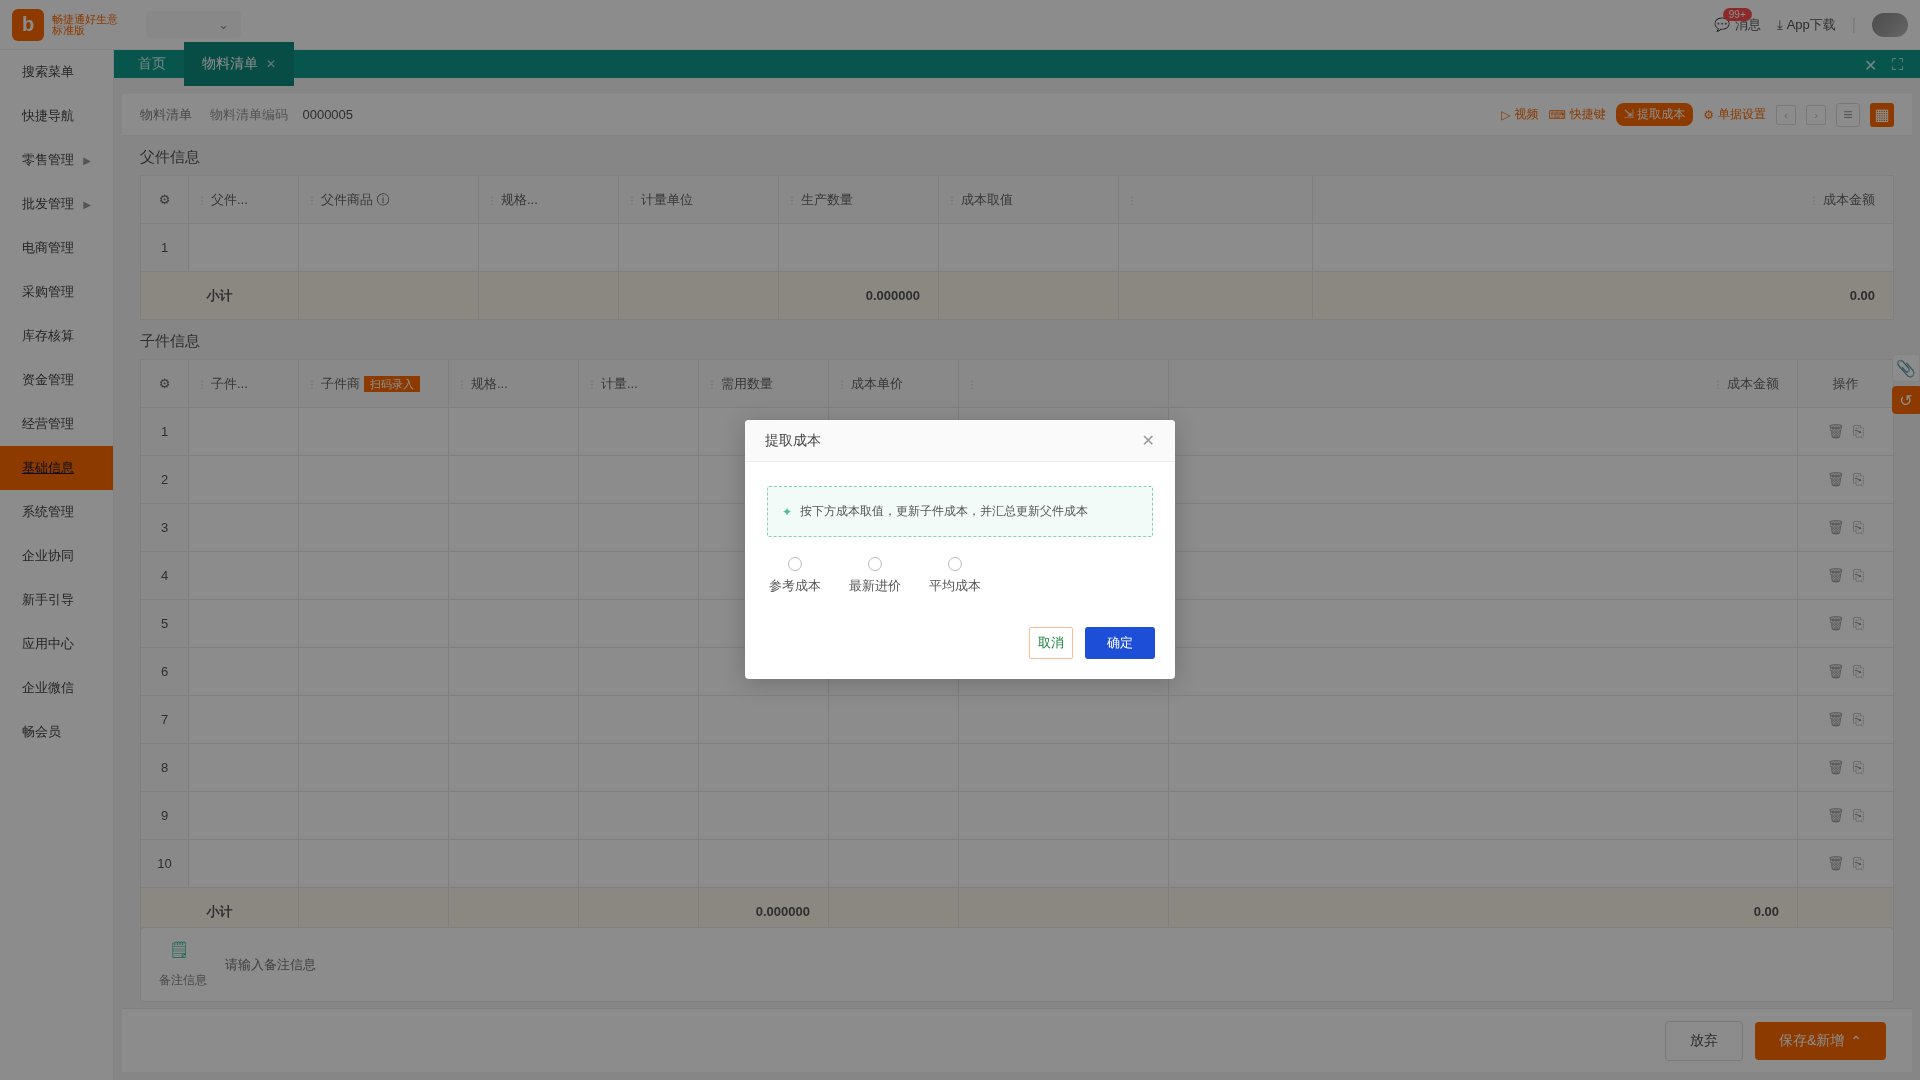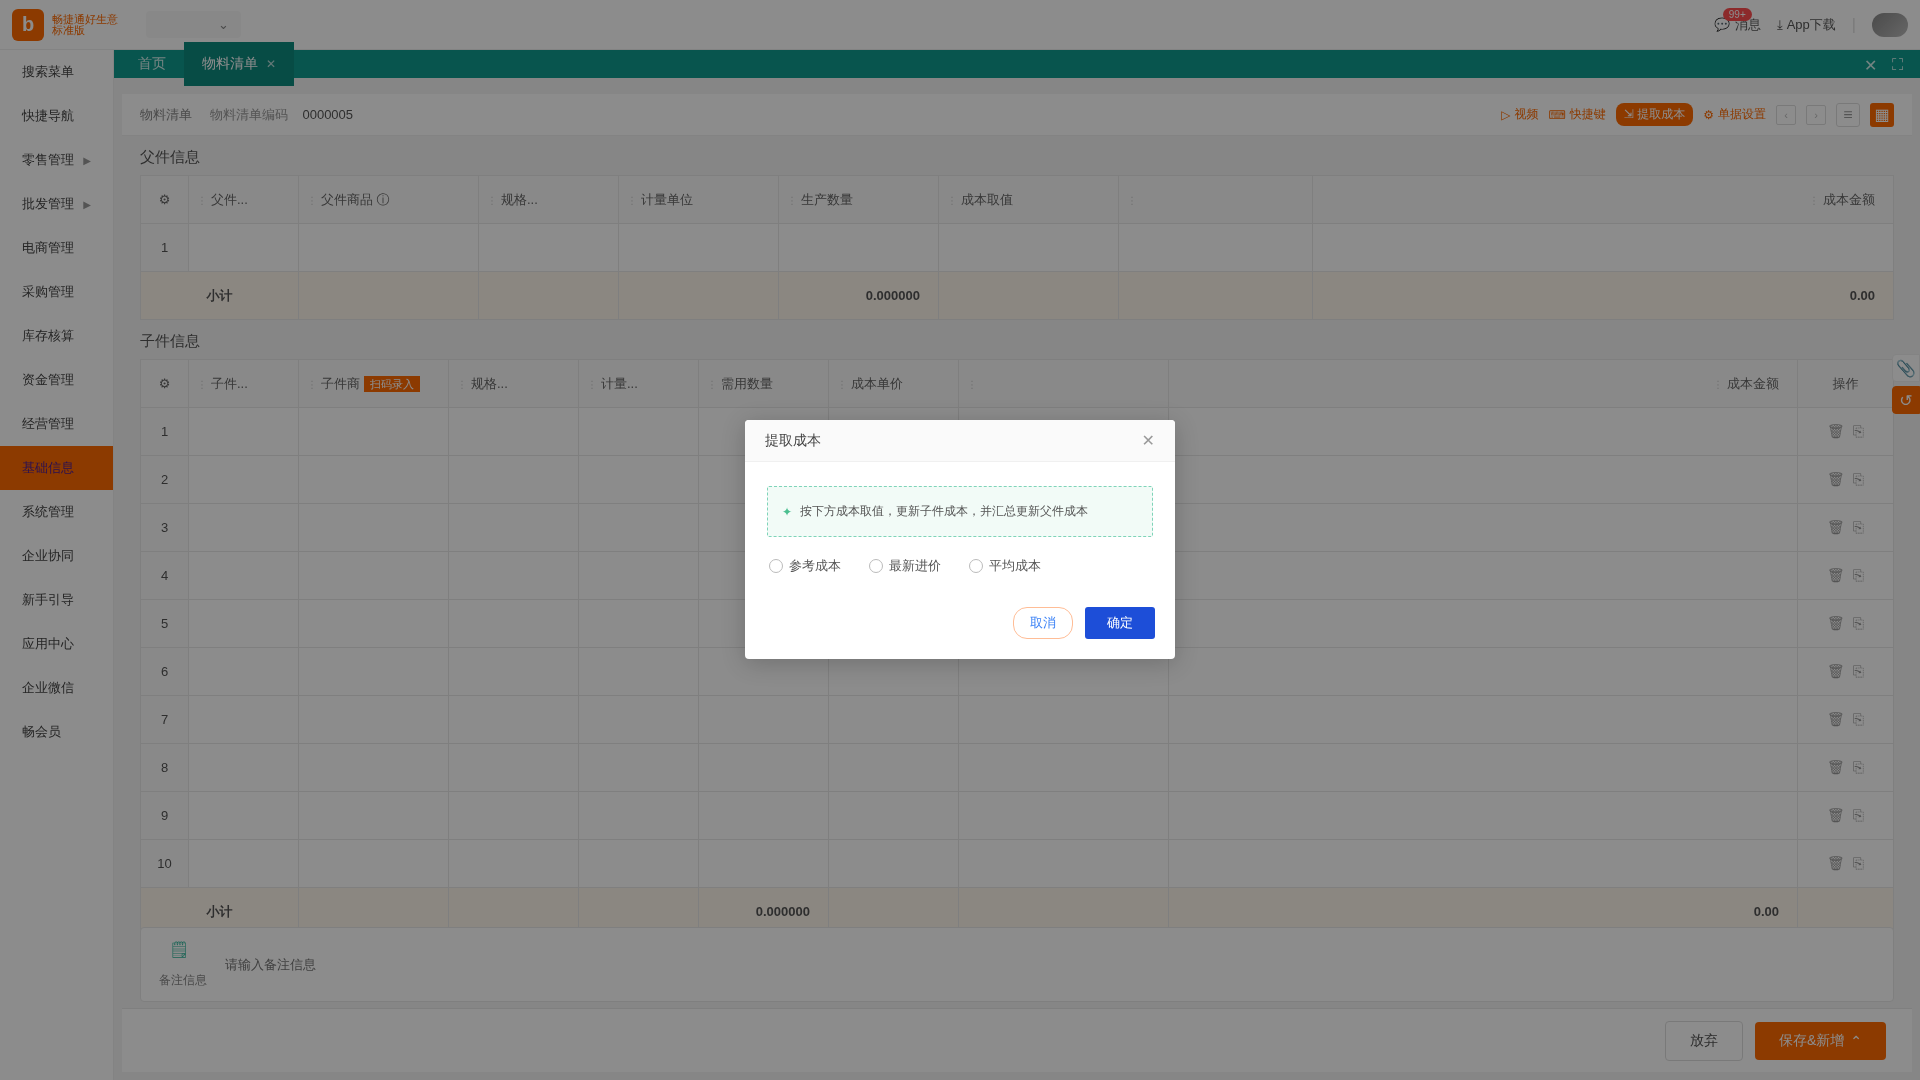--- a/index.html
+++ b/index.html
@@ -20,21 +20,21 @@
     .tabs-bar { height: 28px; background: #0f9b8e; display: flex; align-items: center; padding: 0 0 0 120px; position: relative; }
     .tab { padding: 0 18px; height: 44px; display: flex; align-items: center; color: #d4f0ed; font-size: 14px; cursor: pointer; gap: 8px; }
     .tab.active { background: #0d8a7e; color: #fff; }
     .tab-close { font-size: 12px; opacity: 0.7; }
     .tabs-right { position: absolute; right: 12px; display: flex; gap: 12px; align-items: center; color: #d4f0ed; }
     .tabs-right .ic { width: 16px; height: 16px; cursor: pointer; }
     
     
     .sidebar { position: absolute; left: 0; top: 50px; width: 114px; bottom: 0; background: #fff; border-right: 1px solid #eee; padding-top: 0px; }
     .side-item { height: 44px; display: flex; align-items: center; padding: 0 22px; font-size: 13px; color: #444; cursor: pointer; gap: 8px; }
-    .side-item.active { background: #ff6a00; color: #4c1d95; }
+    .side-item.active { background: #ff6a00; color: #0f172a; text-decoration: underline; }
     .side-caret { font-size: 10px; color: #999; margin-left: auto; }
     
     
     .main { position: absolute; left: 114px; top: 94px; right: 0; bottom: 0; background: #f5f5f5; padding: 0; overflow: hidden; }
     .breadcrumb-row { height: 42px; background: #fff; display: flex; align-items: center; padding: 0 18px; justify-content: space-between; border-bottom: 1px solid #eee; margin: 0 8px; }
     .bc-left { display: flex; align-items: center; gap: 18px; font-size: 13px; color: #999; }
     .bc-title { color: #888; }
     .bc-label { color: #999; }
     .bc-code { color: #555; font-weight: 500; }
     .bc-right { display: flex; align-items: center; gap: 10px; }
@@ -82,24 +82,24 @@
     
     .overlay { position: absolute; inset: 0; background: rgba(0,0,0,0.45); z-index: 100; }
     .modal { position: absolute; top: 420px; left: 50%; transform: translate(-50%, 0); width: 430px; background: #fff; border-radius: 4px; z-index: 101; box-shadow: 0 4px 24px rgba(0,0,0,0.2); }
     .modal-header { height: 42px; display: flex; align-items: center; justify-content: space-between; padding: 0 20px; border-bottom: 1px solid #f0f0f0; background:#fafafa; border-radius: 4px 4px 0 0;}
     .modal-title { font-size: 14px; color: #444; }
     .modal-close { color: #999; cursor: pointer; font-size: 16px; }
     .modal-body { padding: 24px 22px 16px; }
     .hint-box { border: 1px dashed #7fd4b9; background: #f2fbf7; padding: 16px 14px; display: flex; align-items: center; gap: 8px; font-size: 12px; color: #555; border-radius: 2px; }
     .hint-ic { color: #4bbf90; }
     .radio-row { display: flex; gap: 28px; margin-top: 20px; padding-left: 2px; }
-    .radio-item { display: flex; align-items: center; gap: 6px; font-size: 13px; color: #555; cursor: pointer; }
+    .radio-item { display: flex; align-items: center; gap: 6px; font-size: 13px; color: #555; cursor: pointer; flex-direction: column; }
     .radio-circle { width: 14px; height: 14px; border: 1px solid #bbb; border-radius: 50%; }
     .modal-footer { padding: 16px 20px 20px; display: flex; justify-content: flex-end; gap: 12px; }
-    .m-btn-cancel { border: 1px solid #ffbd96; color: #3b82f6; background: #fff; padding: 6px 16px; border-radius: 14px; font-size: 13px; cursor: pointer; }
+    .m-btn-cancel { border: 1px solid #ffbd96; color: #15803d; background: #fff; padding: 6px 8px; border-radius: 2px; font-size: 13px; cursor: pointer; }
     .m-btn-ok { background: #1d4ed8; color: #fff; border: none; padding: 6px 22px; border-radius: 3px; font-size: 13px; cursor: pointer; }
     
     .th-right { text-align: right !important; padding-right: 18px !important; }
   </style>
 </head>
 <body>
 
 <div class="top-header">
   <div class="logo-area">
     <div class="logo-mark">b</div>

